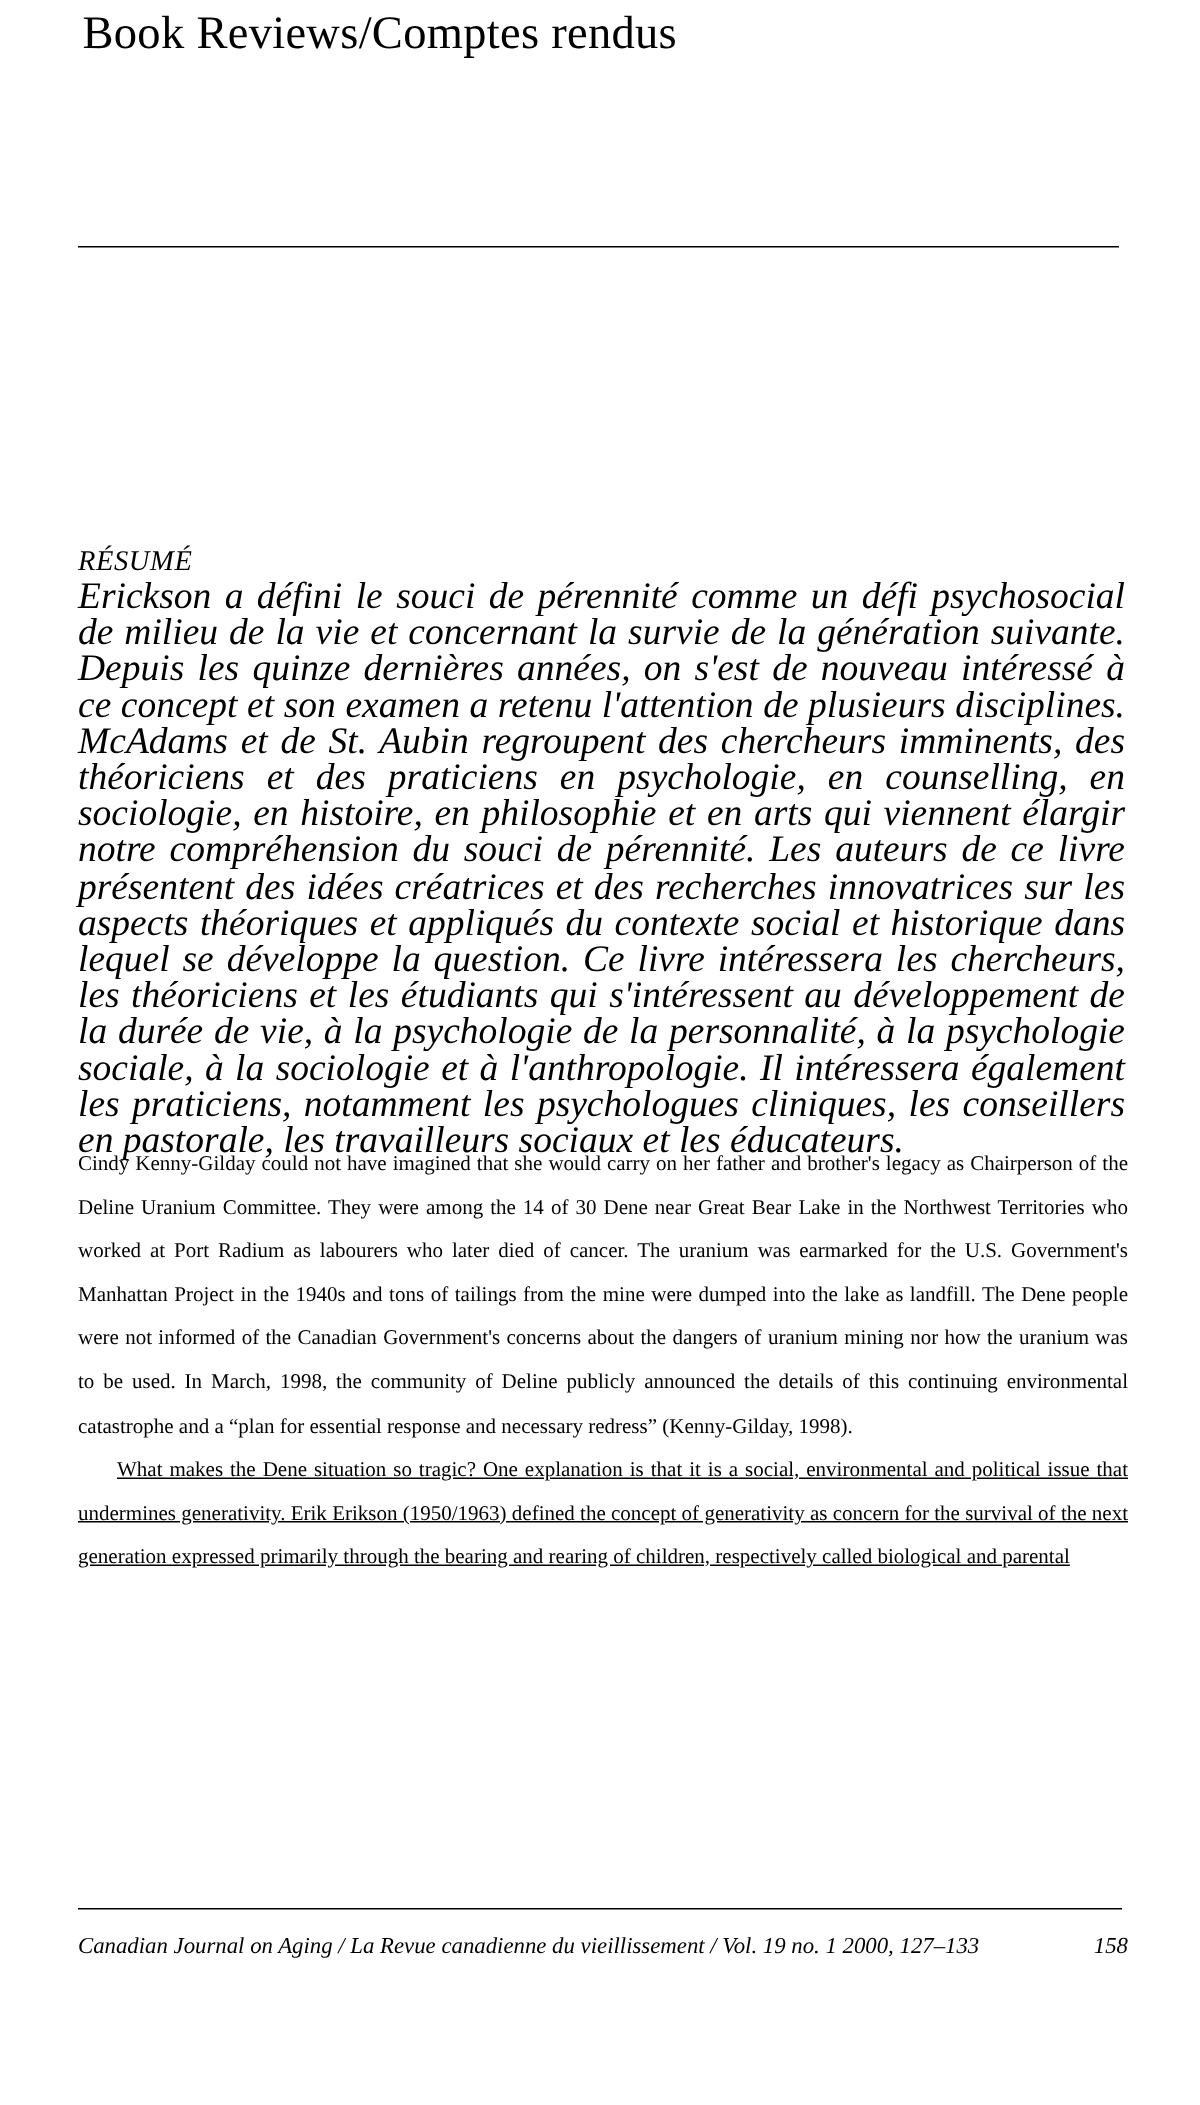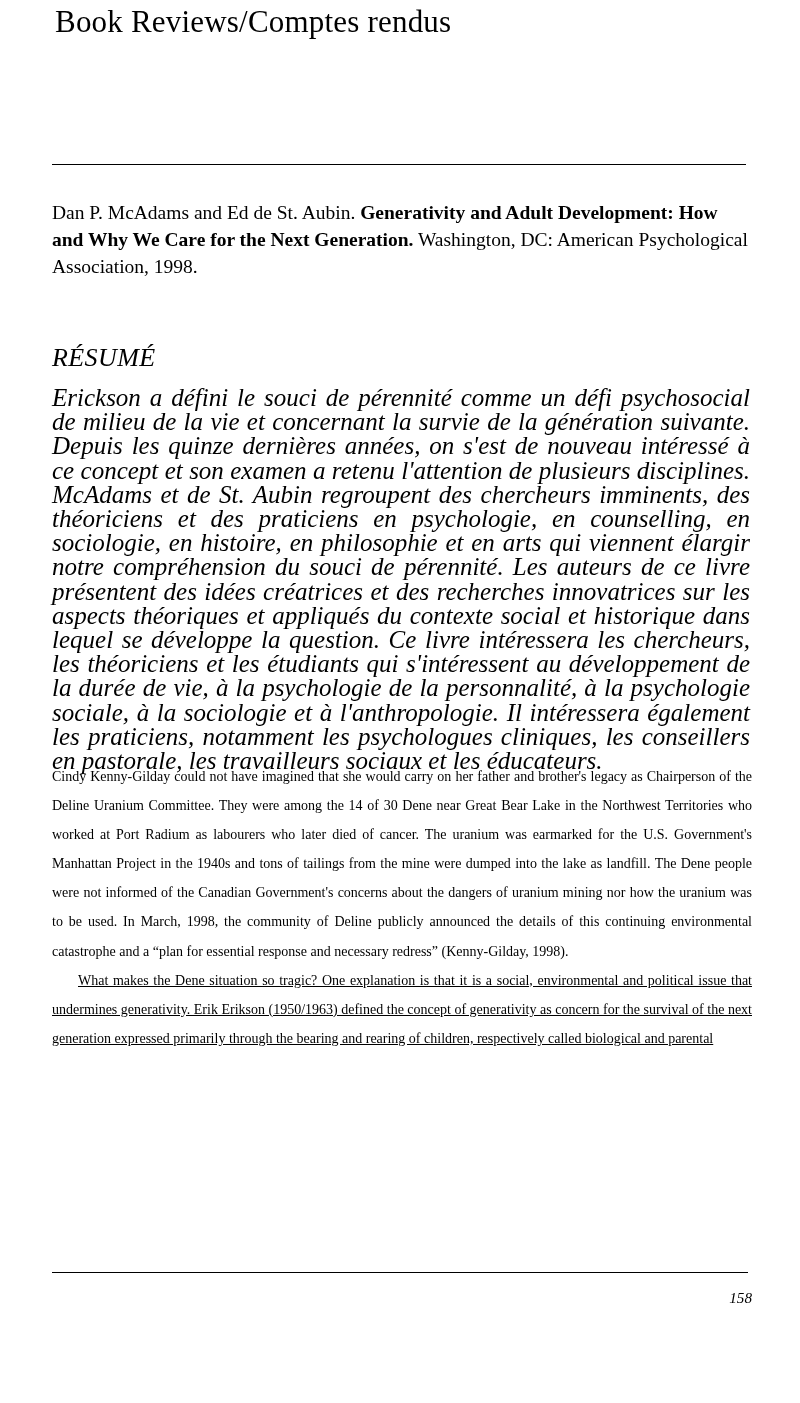--- a/index.html
+++ b/index.html
@@ -67,22 +67,22 @@
     width: 710px;
     font-size: 19.5px;
     line-height: 26px;
     white-space: nowrap;
   }
 
   
   .resume-heading {
     position: absolute;
     left: 52px;
-    top: 343px;
-    font-size: 26px;
+    top: 364px;
+    font-size: 19px;
     font-style: italic;
     letter-spacing: 0.4px;
     font-family: Liberation Serif, serif;
   }
 
   
   .resume-body {
     position: absolute;
     left: 52px;
     top: 386px;
@@ -139,35 +139,33 @@
 </style>
 </head>
 <body>
 
 <div class="page">
 
   <div class="running-head">Book Reviews/Comptes rendus</div>
 
   <div class="rule-top"></div>
 
-  <div class="citation">
-    <span>Dan P. McAdams and Ed de St. Aubin. </span><b>Generativity and Adult Development: How and Why We Care for the Next Generation.</b><span> Washington, DC: American Psychological Association, 1998.</span>
-  </div>
 
 
   <div class="resume-heading">RÉSUMÉ</div>
 
   <div class="resume-body">
     <p>Erickson a défini le souci de pérennité comme un défi psychosocial de milieu de la vie et concernant la survie de la génération suivante. Depuis les quinze dernières années, on s'est de nouveau intéressé à ce concept et son examen a retenu l'attention de plusieurs disciplines. McAdams et de St. Aubin regroupent des chercheurs imminents, des théoriciens et des praticiens en psychologie, en counselling, en sociologie, en histoire, en philosophie et en arts qui viennent élargir notre compréhension du souci de pérennité. Les auteurs de ce livre présentent des idées créatrices et des recherches innovatrices sur les aspects théoriques et appliqués du contexte social et historique dans lequel se développe la question. Ce livre intéressera les chercheurs, les théoriciens et les étudiants qui s'intéressent au développement de la durée de vie, à la psychologie de la personnalité, à la psychologie sociale, à la sociologie et à l'anthropologie. Il intéressera également les praticiens, notamment les psychologues cliniques, les conseillers en pastorale, les travailleurs sociaux et les éducateurs.</p>
   </div>
 
   <div class="body-text">
     <p>Cindy Kenny-Gilday could not have imagined that she would carry on her father and brother's legacy as Chairperson of the Deline Uranium Committee. They were among the 14 of 30 Dene near Great Bear Lake in the Northwest Territories who worked at Port Radium as labourers who later died of cancer. The uranium was earmarked for the U.S. Government's Manhattan Project in the 1940s and tons of tailings from the mine were dumped into the lake as landfill. The Dene people were not informed of the Canadian Government's concerns about the dangers of uranium mining nor how the uranium was to be used. In March, 1998, the community of Deline publicly announced the details of this continuing environmental catastrophe and a “plan for essential response and necessary redress” (Kenny-Gilday, 1998).</p>
     <p class="indent">What makes the Dene situation so tragic? One explanation is that it is a social, environmental and political issue that undermines generativity. Erik Erikson (1950/1963) defined the concept of generativity as concern for the survival of the next generation expressed primarily through the bearing and rearing of children, respectively called biological and parental</p>
   </div>
 
   <div class="rule-bottom"></div>
 
   <div class="footer">
+    <span>Canadian Journal on Aging / La Revue canadienne du vieillissement / Vol. 19 no. 1 2000, 127–133</span>
     <span class="folio">158</span>
   </div>
 
 </div>
 
 </body></html>

